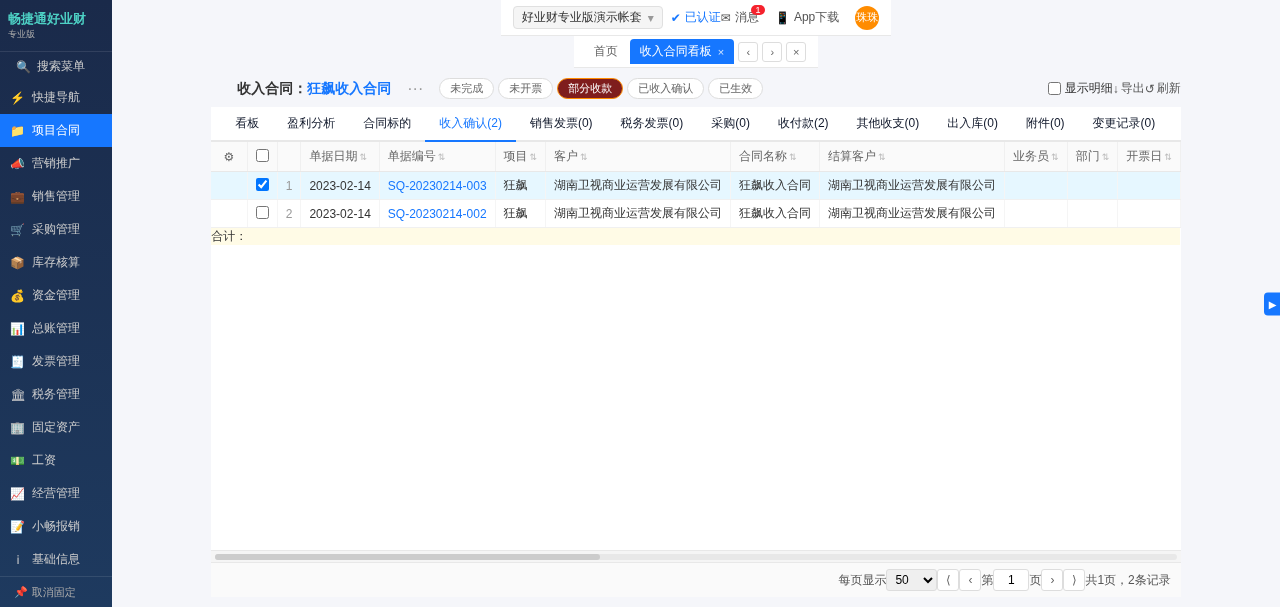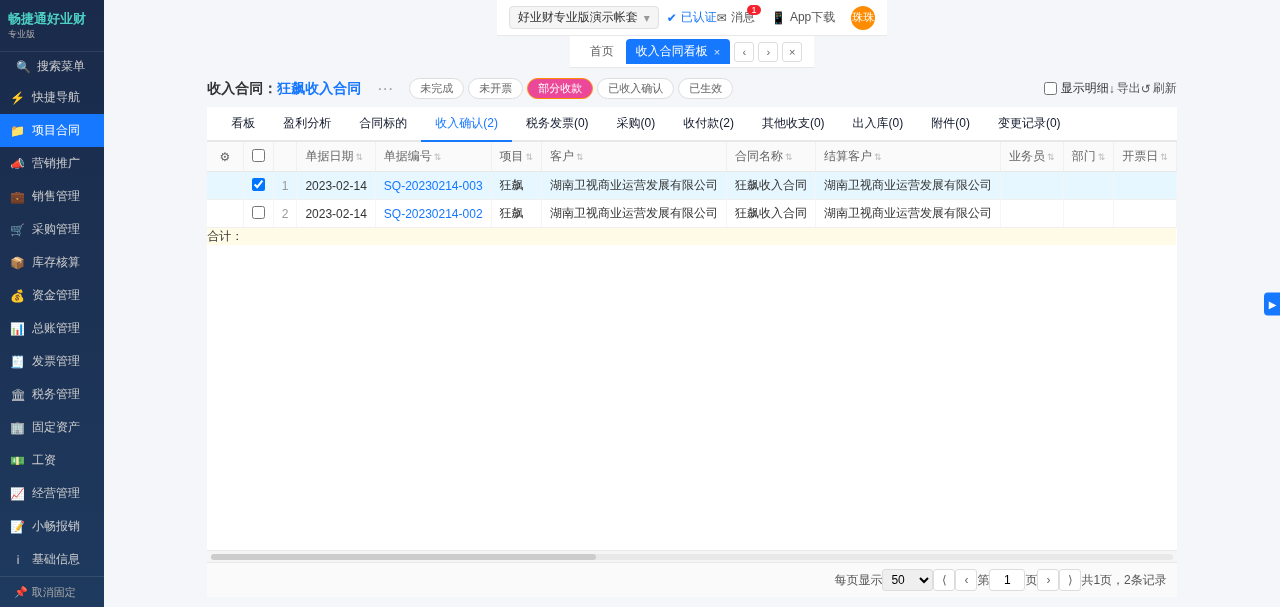--- a/index.html
+++ b/index.html
@@ -1,19 +1,19 @@
 <!DOCTYPE html>
 <html><head>
   <meta charset="utf-8">
   <style>
     * { box-sizing: border-box; margin: 0; padding: 0; }
     body { font-family: 'Microsoft YaHei', Arial, sans-serif; font-size: 12px; background: #f0f2f5; color: #333; display: flex; height: 607px; overflow: hidden; }
 
     
-    .sidebar { width: 104px; background: linear-gradient(180deg, #1a2a4a 0%, #1e3a5f 100%); display: flex; flex-direction: column; height: 100%; }
+    .sidebar { width: 112px; background: linear-gradient(180deg, #1a2a4a 0%, #1e3a5f 100%); display: flex; flex-direction: column; height: 100%; }
     .sidebar-logo { padding: 10px 8px; border-bottom: 1px solid rgba(255,255,255,0.1); }
     .sidebar-logo-text { color: #4dd0c4; font-size: 13px; font-weight: bold; }
     .sidebar-logo-sub { color: #aaa; font-size: 9px; }
     .sidebar-search { display: flex; align-items: center; padding: 6px 10px; color: #ccc; cursor: pointer; font-size: 12px; }
     .sidebar-search span { margin-left: 6px; }
     .sidebar-nav-item { display: flex; align-items: center; padding: 8px 10px; color: #ccc; cursor: pointer; font-size: 12px; }
     .sidebar-nav-item.active { background: #1677ff; color: #fff; }
     .sidebar-nav-item .nav-icon { width: 16px; height: 16px; margin-right: 6px; display: flex; align-items: center; justify-content: center; }
     .sidebar-bottom { margin-top: auto; padding: 8px 10px; color: #aaa; font-size: 11px; border-top: 1px solid rgba(255,255,255,0.1); cursor: pointer; display: flex; align-items: center; }
     .sidebar-bottom span { margin-left: 4px; }
@@ -38,24 +38,24 @@
     .tab-item { display: flex; align-items: center; background: #1677ff; color: #fff; border-radius: 4px 4px 0 0; padding: 4px 10px; font-size: 12px; cursor: pointer; }
     .tab-item .close-btn { margin-left: 6px; cursor: pointer; font-size: 11px; opacity: 0.8; }
     .tabbar-nav { margin-left: auto; display: flex; gap: 4px; }
     .tabbar-nav-btn { width: 20px; height: 20px; display: flex; align-items: center; justify-content: center; border: 1px solid #ddd; border-radius: 3px; cursor: pointer; color: #666; font-size: 11px; }
 
     
     .content { flex: 1; overflow: hidden; display: flex; flex-direction: column; padding: 10px; }
 
     
     .page-header { display: flex; align-items: center; justify-content: space-between; margin-bottom: 8px; }
-    .page-title { font-size: 14px; font-weight: bold; color: #333; }
+    .page-title { font-size: 14px; font-weight: bold; color: #333; margin-left: 26px; }
     .page-title-name { color: #1677ff; }
     .status-btn { padding: 2px 10px; border-radius: 12px; font-size: 11px; cursor: pointer; border: 1px solid #ddd; background: #fff; color: #666; }
-    .status-btn.active { background: #ec4899; color: #fff; border-color: #ff8c00; }
+    .status-btn.active { background: #7f1d1d; color: #fff; border-color: #ff8c00; }
     .more-btn { color: #999; cursor: pointer; font-size: 16px; padding: 0 4px; }
     .page-actions { display: flex; align-items: center; }
     .action-link { display: flex; align-items: center; gap: 2px; color: #555; font-size: 12px; cursor: pointer; }
 
     
     .sub-tabs { display: flex; border-bottom: 2px solid #e8e8e8; margin-bottom: 0; background: #fff; padding: 0 10px; }
     .sub-tab { padding: 8px 14px; font-size: 12px; color: #0f172a; cursor: pointer; border-bottom: 2px solid transparent; margin-bottom: -2px; }
     .sub-tab.active { color: #1677ff; border-bottom-color: #1677ff; font-weight: 500; }
 
     
@@ -246,20 +246,21 @@
           <span>刷新</span>
         </div>
       </div>
     </div>
 
     <div class="sub-tabs" id="sub-tabs-container">
         <div class="sub-tab">看板</div>
         <div class="sub-tab">盈利分析</div>
         <div class="sub-tab">合同标的</div>
         <div class="sub-tab active">收入确认(2)</div>
+        <div class="sub-tab">销售发票(0)</div>
         <div class="sub-tab">税务发票(0)</div>
         <div class="sub-tab">采购(0)</div>
         <div class="sub-tab">收付款(2)</div>
         <div class="sub-tab">其他收支(0)</div>
         <div class="sub-tab">出入库(0)</div>
         <div class="sub-tab">附件(0)</div>
         <div class="sub-tab">变更记录(0)</div>
       </div>
 
     <div class="table-container">

